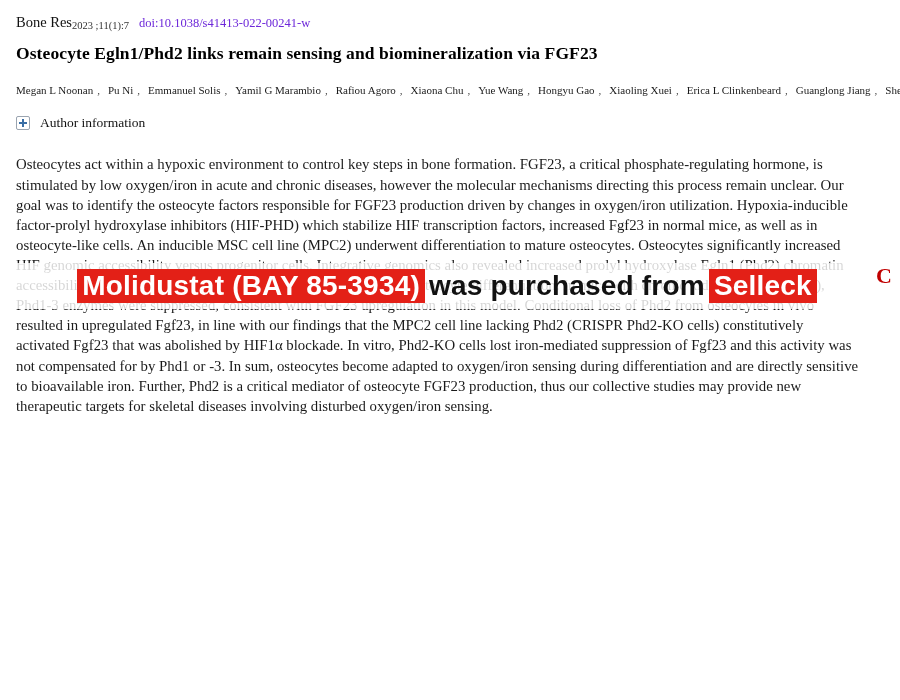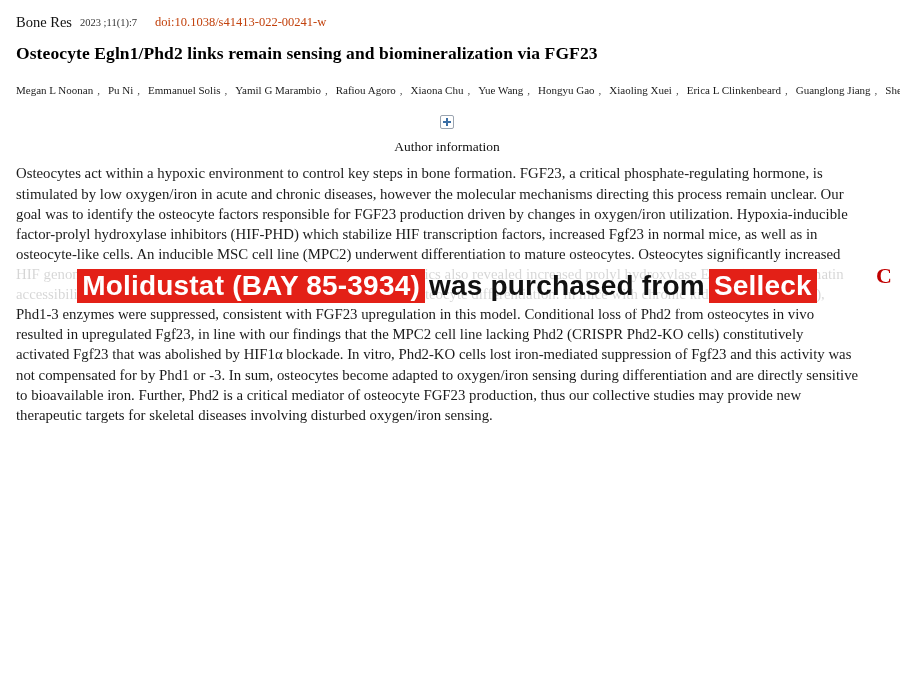--- a/index.html
+++ b/index.html
@@ -18,40 +18,40 @@
   .page {
     position: relative;
     width: 900px;
     height: 700px;
     box-sizing: border-box;
     padding: 8px 22px 0 8px;
   }
   
   .journal-line {
     display: flex;
-    align-items: center;
-    gap: 8px;
+    align-items: flex-end;
+    gap: 0;
     padding-left: 8px;
     margin-top: 6px;
     margin-bottom: 12px;
     font-size: 14.5px;
   }
   .journal-name {
     font-family: "Liberation Serif", serif;
     font-size: 14.5px;
     color: #111;
   }
   .journal-cite {
     font-size: 10.5px;
     color: #333;
     letter-spacing: 0;
   }
   .doi {
     font-size: 12.5px;
-    color: #c2410c;
+    color: #6d28d9;
     margin-left: 10px;
   }
   
   .article-title {
     font-family: "Liberation Serif", serif;
     font-weight: bold;
     font-size: 17.5px;
     letter-spacing: 0.1px;
     padding-left: 8px;
     margin: 0 0 16px 0;
@@ -72,22 +72,21 @@
     color: #444;
     padding: 0 8px 0 4px;
   }
   
   .author-info {
     display: flex;
     align-items: center;
     gap: 10px;
     padding-left: 8px;
     margin-top: 14px;
-    margin-bottom: 8px;
-    flex-direction: column;
+    margin-bottom: 23px;
   }
   .plus-box {
     width: 12px;
     height: 12px;
     border: 1px solid #9aa4b0;
     border-radius: 2px;
     position: relative;
     background: #fff;
     flex: 0 0 auto;
   }

